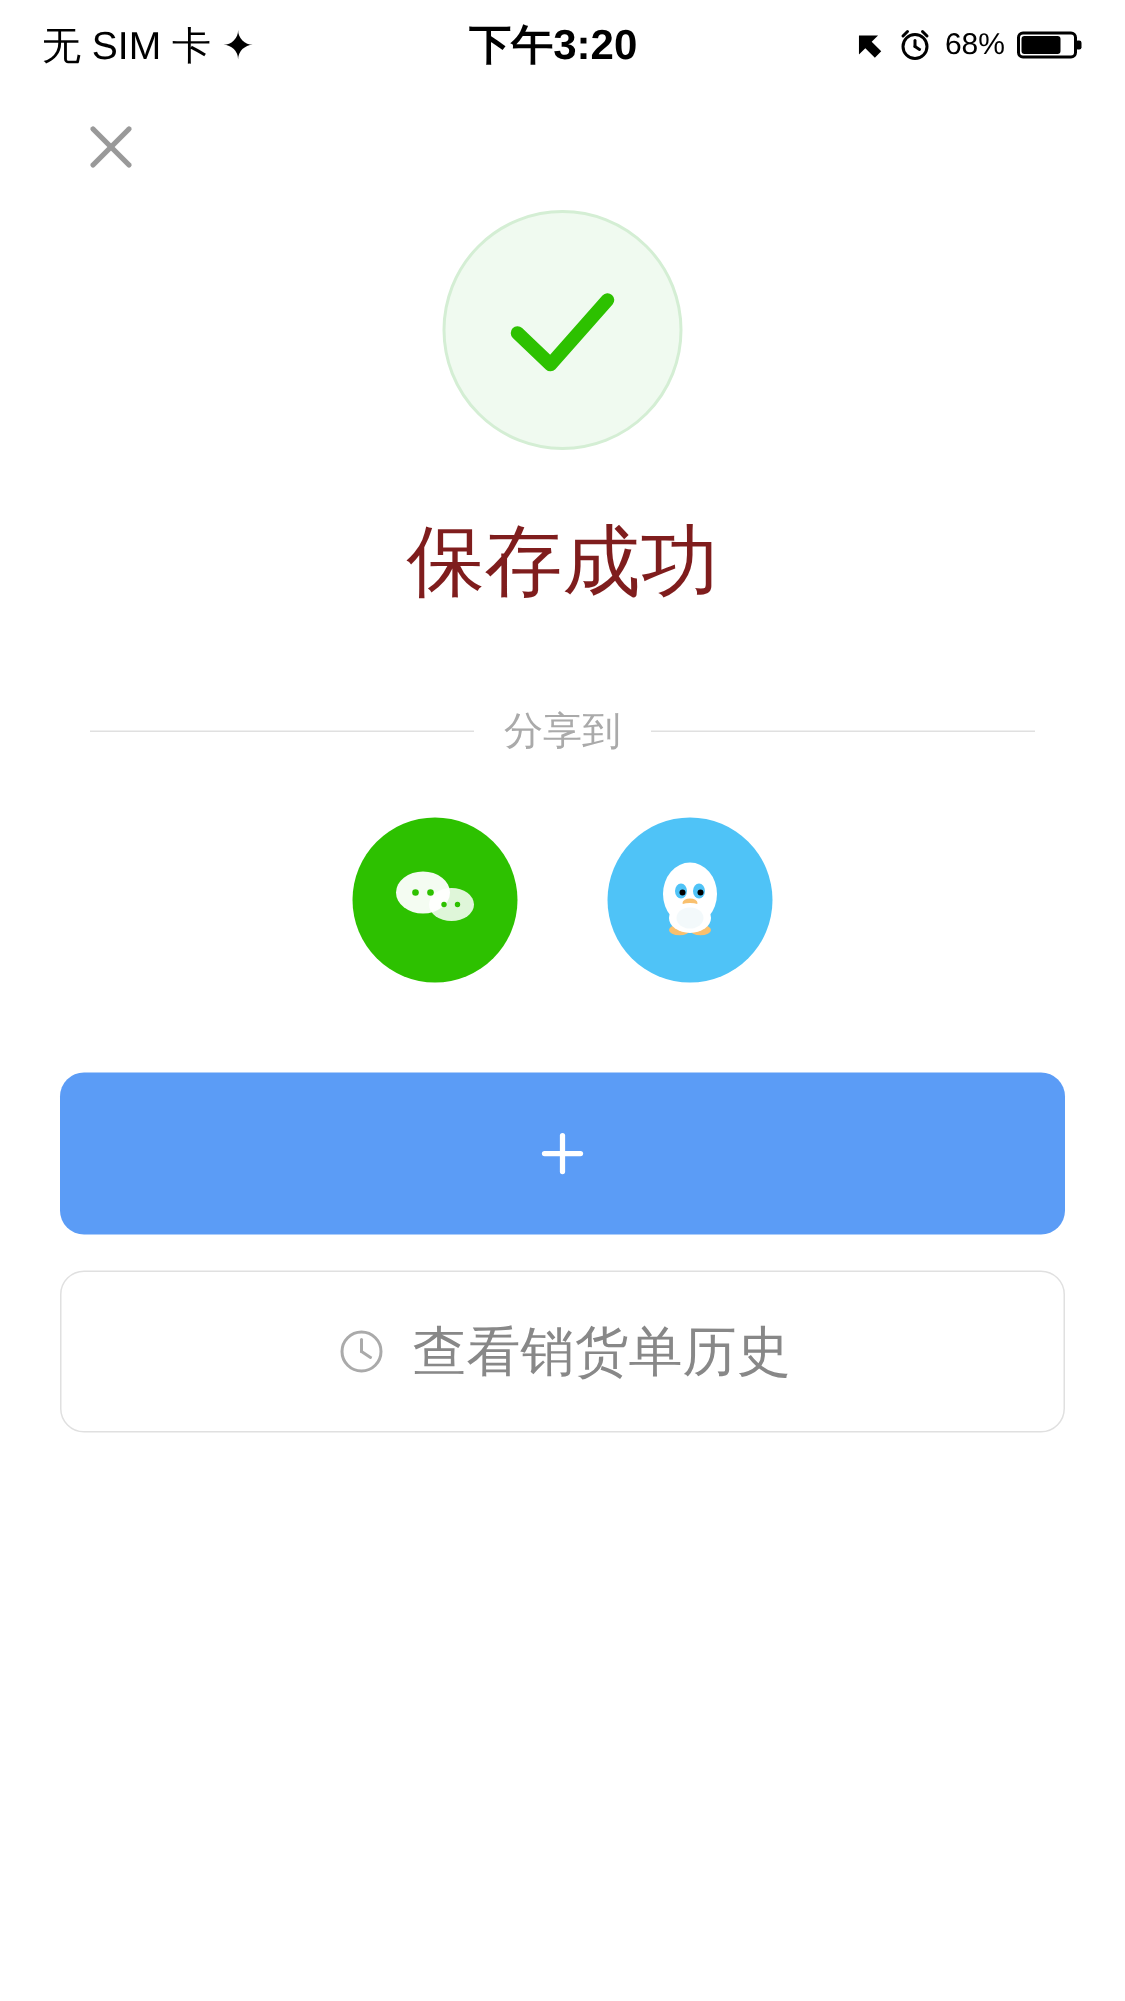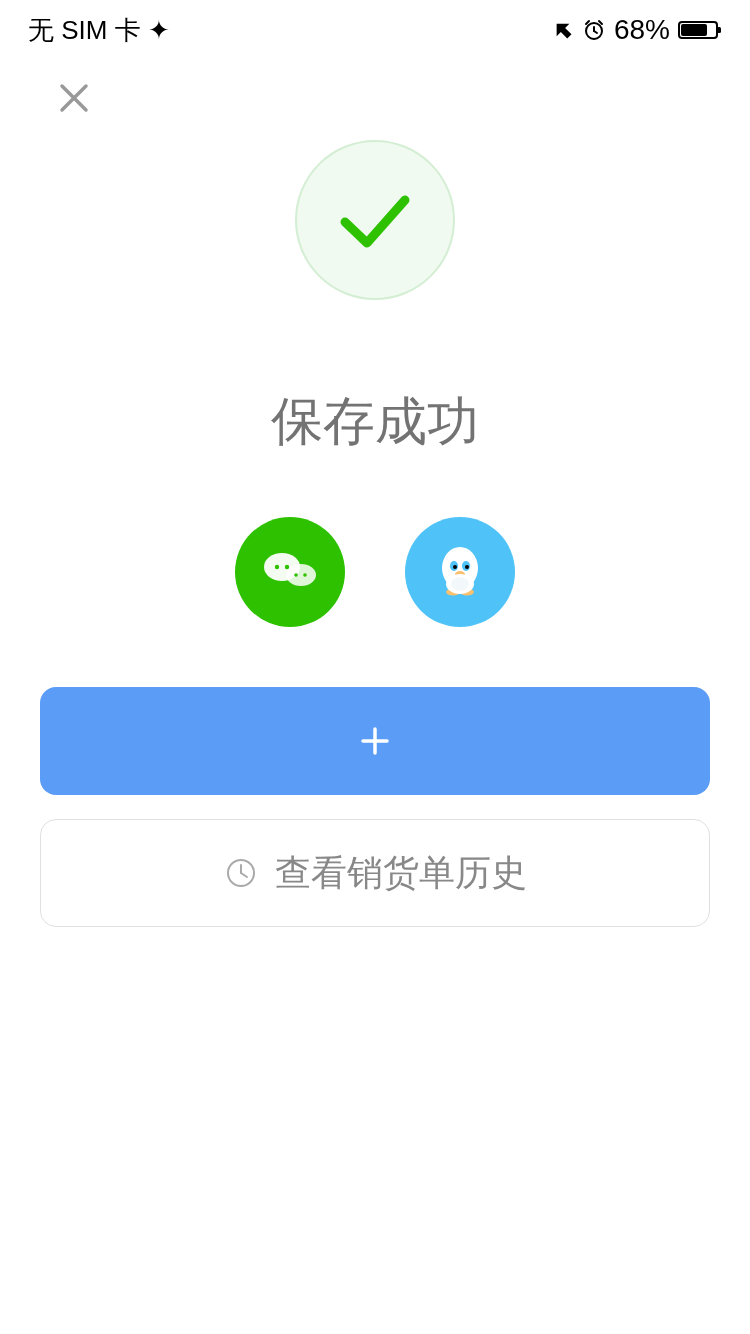--- a/index.html
+++ b/index.html
@@ -32,21 +32,21 @@
     }
     .status-center {
       font-size: 28px;
       font-weight: 600;
       color: #000;
     }
     .status-right {
       display: flex;
       align-items: center;
       gap: 8px;
-      font-size: 28px;
+      font-size: 20px;
       color: #000;
     }
 
     
     .close-btn {
       position: absolute;
       top: 72px;
       left: 48px;
       width: 52px;
       height: 52px;
@@ -81,24 +81,23 @@
       margin-bottom: 40px;
     }
     .success-icon-wrapper svg {
       width: 90px;
       height: 90px;
     }
 
     
     .success-title {
       font-size: 52px;
-      color: #737373;
+      color: #7f1d1d;
       font-weight: 500;
       margin-bottom: 60px;
-      margin-top: 47px;
     }
 
     
     .share-section {
       width: 100%;
       display: flex;
       flex-direction: column;
       align-items: center;
       margin-bottom: 60px;
     }
@@ -200,20 +199,21 @@
       font-weight: 400;
     }
   </style>
 </head>
 <body>
 
 <div class="status-bar">
   <div class="status-left">
     <span>无 SIM 卡 ✦</span>
   </div>
+  <div class="status-center">下午3:20</div>
   <div class="status-right">
 
     <svg width="22" height="22" viewBox="0 0 22 22">
       <path d="M11 2 L20 11 L14 11 L14 20 L8 20 L8 11 L2 11 Z" fill="#000" transform="rotate(-45 11 11)"></path>
     </svg>
 
     <svg width="24" height="24" viewBox="0 0 24 24">
       <circle cx="12" cy="13" r="8" fill="none" stroke="#000" stroke-width="2"></circle>
       <line x1="12" y1="9" x2="12" y2="13" stroke="#000" stroke-width="2" stroke-linecap="round"></line>
       <line x1="12" y1="13" x2="15" y2="15" stroke="#000" stroke-width="2" stroke-linecap="round"></line>
@@ -241,20 +241,25 @@
 
   <div class="success-icon-wrapper">
     <svg viewBox="0 0 90 90" fill="none">
       <polyline points="15,47 37,68 75,25" stroke="#2DC100" stroke-width="9" stroke-linecap="round" stroke-linejoin="round"></polyline>
     </svg>
   </div>
 
   <div class="success-title">保存成功</div>
 
   <div class="share-section">
+    <div class="share-divider-row">
+      <div class="share-divider-line"></div>
+      <span class="share-label">分享到</span>
+      <div class="share-divider-line"></div>
+    </div>
     <div class="share-icons-row">
 
       <div class="wechat-icon-btn">
         <svg viewBox="0 0 70 70" fill="none">
 
           <ellipse cx="27" cy="30" rx="18" ry="14" fill="white" opacity="0.95"></ellipse>
           <ellipse cx="46" cy="38" rx="15" ry="11" fill="white" opacity="0.85"></ellipse>
 
           <circle cx="22" cy="30" r="2.2" fill="#2DC100"></circle>
           <circle cx="32" cy="30" r="2.2" fill="#2DC100"></circle>

